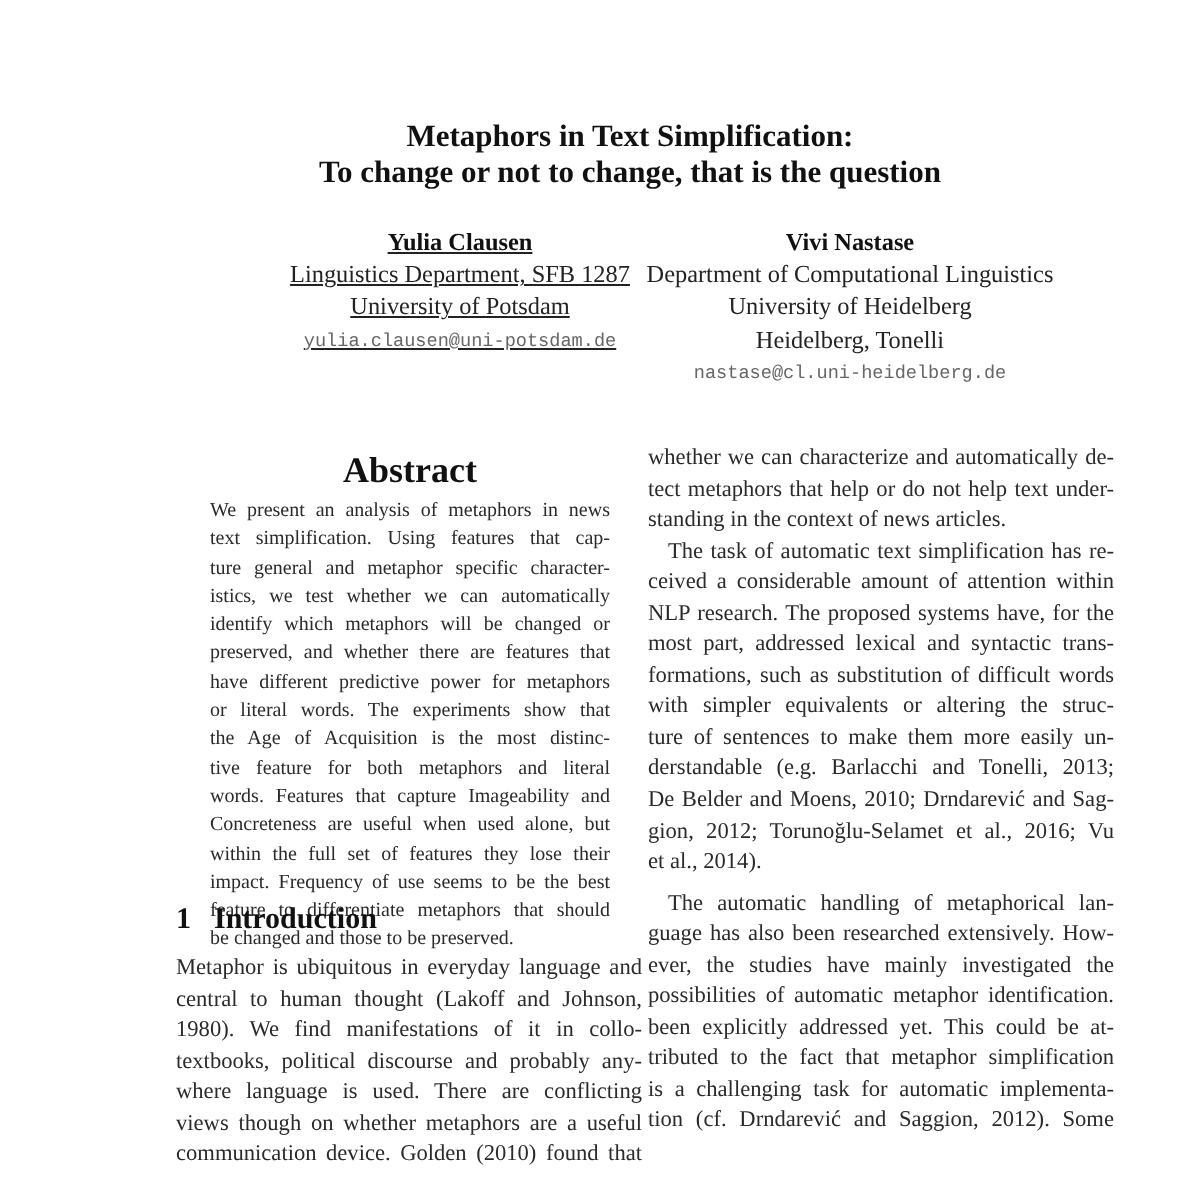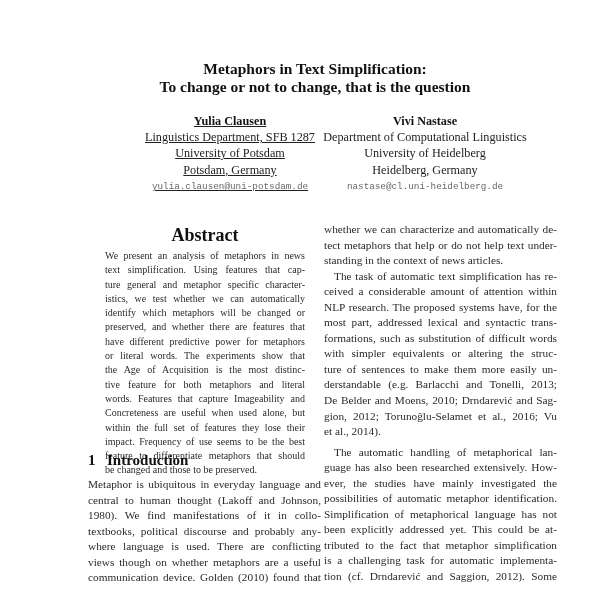--- a/index.html
+++ b/index.html
@@ -31,29 +31,28 @@
 
   <div class="title">
     <div>Metaphors in Text Simplification:</div>
     <div>To change or not to change, that is the question</div>
   </div>
 
   <div class="author author-1">
     <div class="name">Yulia Clausen</div>
     <div>Linguistics Department, SFB 1287</div>
     <div>University of Potsdam</div>
-    <div>Potsdam, Germany</div>
     <div class="email">yulia.clausen@uni-potsdam.de</div>
   </div>
 
   <div class="author author-2">
     <div class="name">Vivi Nastase</div>
     <div>Department of Computational Linguistics</div>
     <div>University of Heidelberg</div>
-    <div>Heidelberg, Germany</div>
+    <div>Heidelberg, Tonelli</div>
     <div class="email">nastase@cl.uni-heidelberg.de</div>
   </div>
 
   <div class="abstract-heading">Abstract</div>
 
   <div class="col abstract">
     <span class="line">We present an analysis of metaphors in news</span>
     <span class="line">text simplification. Using features that cap-</span>
     <span class="line">ture general and metaphor specific character-</span>
     <span class="line">istics, we test whether we can automatically</span>
@@ -104,21 +103,20 @@
       <span class="line">De Belder and Moens, 2010; Drndarević and Sag-</span>
       <span class="line">gion, 2012; Torunoğlu-Selamet et al., 2016; Vu</span>
       <span class="line last">et al., 2014).</span>
     </div>
     <span class="gap"></span>
     <div>
       <span class="line indent">The automatic handling of metaphorical lan-</span>
       <span class="line">guage has also been researched extensively. How-</span>
       <span class="line">ever, the studies have mainly investigated the</span>
       <span class="line">possibilities of automatic metaphor identification.</span>
-      <span class="line">Simplification of metaphorical language has not</span>
       <span class="line">been explicitly addressed yet. This could be at-</span>
       <span class="line">tributed to the fact that metaphor simplification</span>
       <span class="line">is a challenging task for automatic implementa-</span>
       <span class="line">tion (cf. Drndarević and Saggion, 2012). Some</span>
 
     </div>
   </div>
 
 </div>
 

